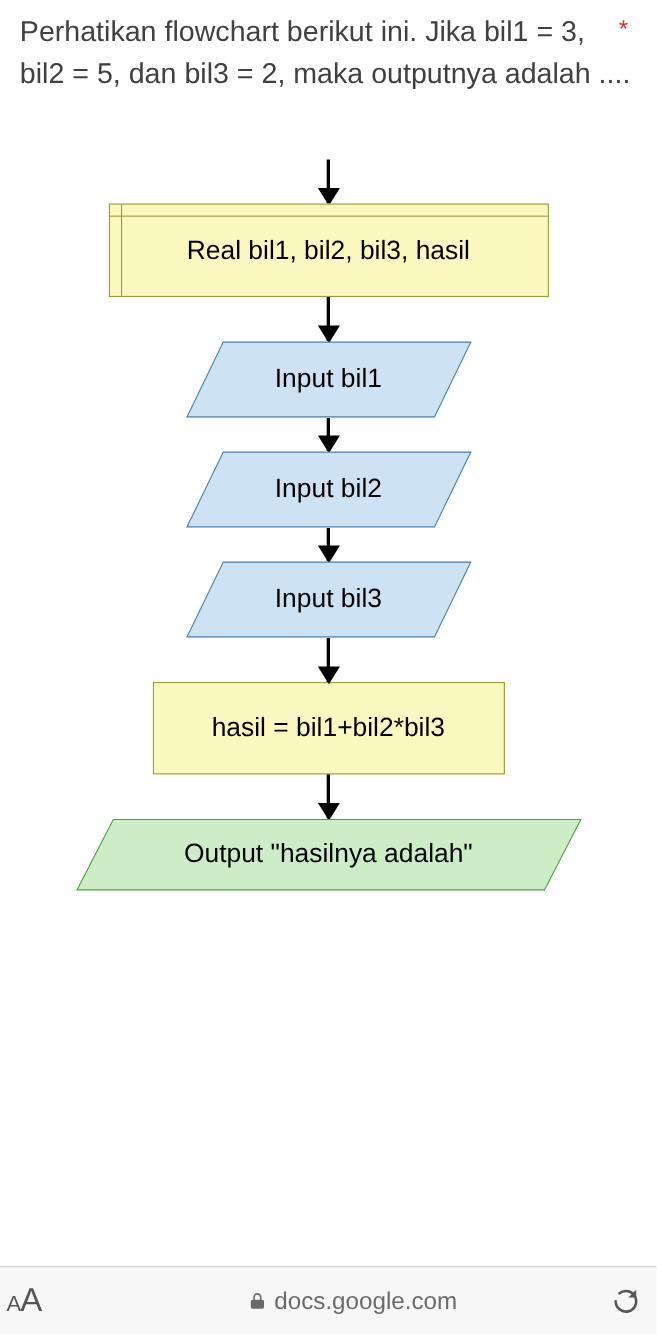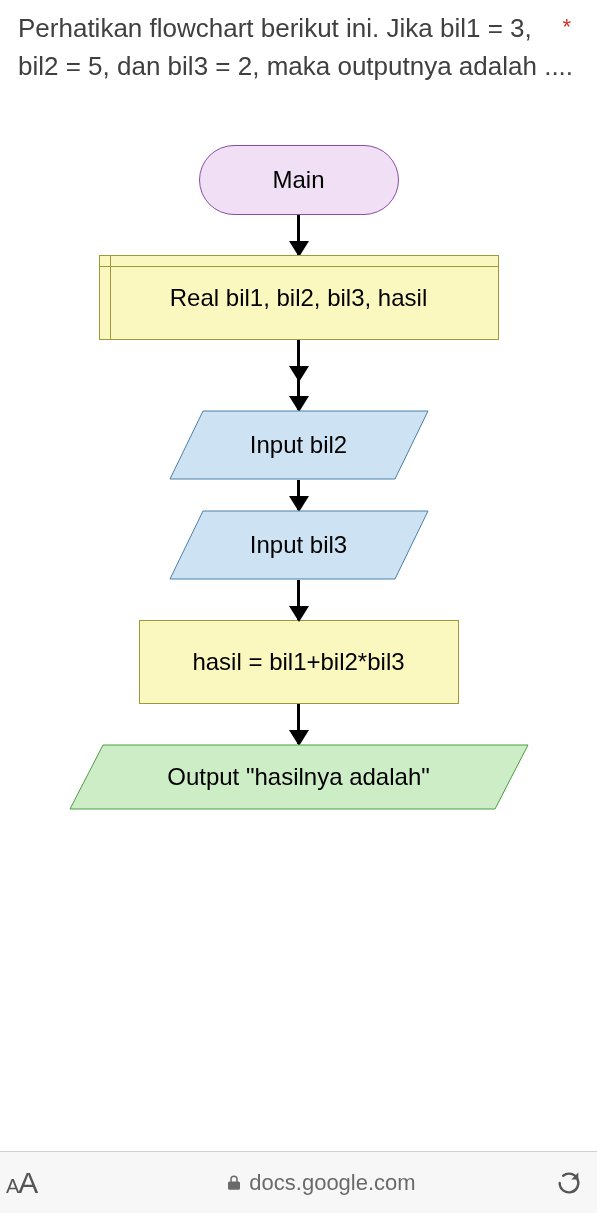--- a/index.html
+++ b/index.html
@@ -174,30 +174,35 @@
 </head>
 <body>
 
 <div class="question-area">
   <span class="required-star">*</span>
   <div class="question-text">Perhatikan flowchart berikut ini. Jika bil1 = 3, bil2 = 5, dan bil3 = 2, maka outputnya adalah ....</div>
 </div>
 
 <div class="flowchart">
 
-  <div class="terminator">
-    <span>Main</span>
-  </div>
   <div class="arrow"></div>
 
   <div class="decl-box">
     <span>Real bil1, bil2, bil3, hasil</span>
   </div>
   <div class="arrow"></div>
 
+  <div class="io-wrap">
+    <svg width="260" height="70" viewBox="0 0 260 70">
+      <polygon points="34,1 259,1 226,69 1,69" fill="#cde3f4" stroke="#4a7fa8" stroke-width="1"></polygon>
+    </svg>
+    <div class="io-label">
+        <span>Input bil1</span>
+      </div>
+  </div>
   <div class="arrow short"></div>
 
   <div class="io-wrap">
     <svg width="260" height="70" viewBox="0 0 260 70">
       <polygon points="34,1 259,1 226,69 1,69" fill="#cde3f4" stroke="#4a7fa8" stroke-width="1"></polygon>
     </svg>
     <div class="io-label">
         <span>Input bil2</span>
       </div>
   </div>

